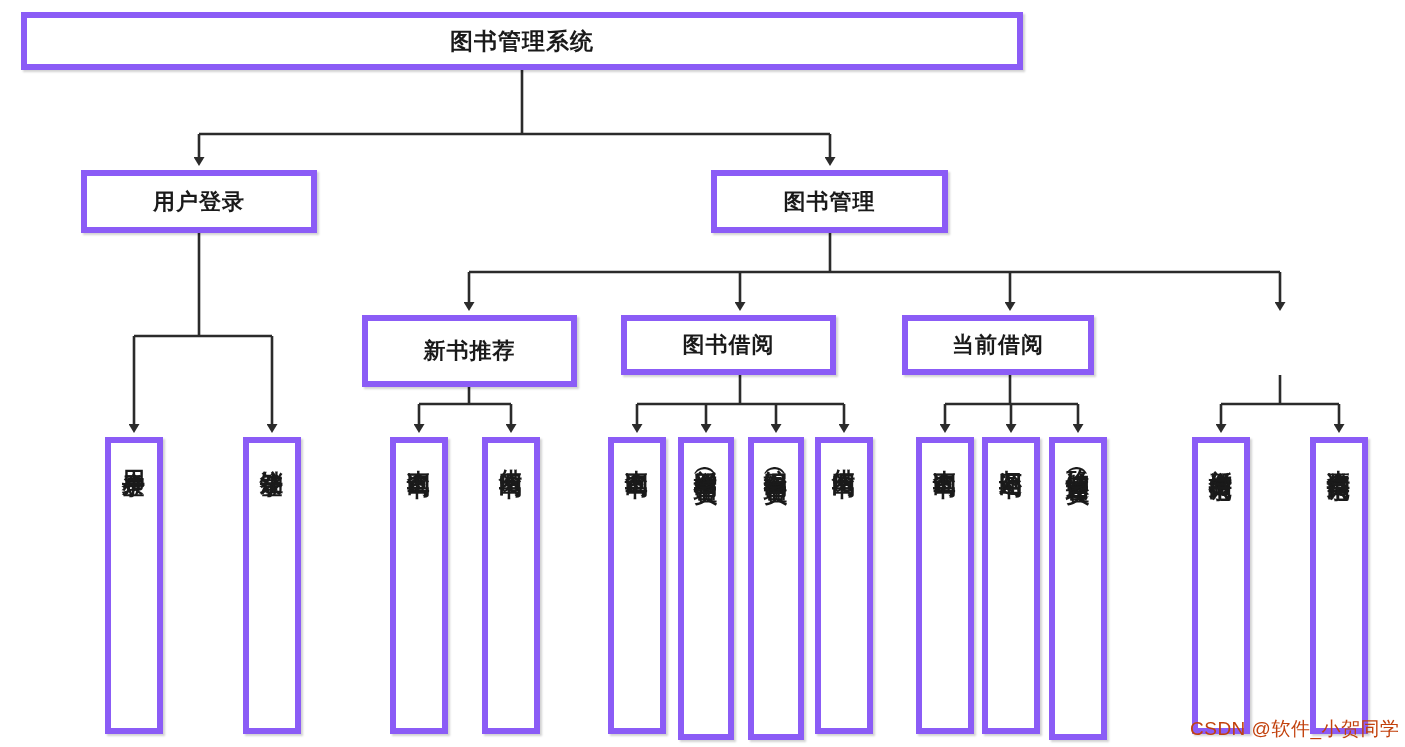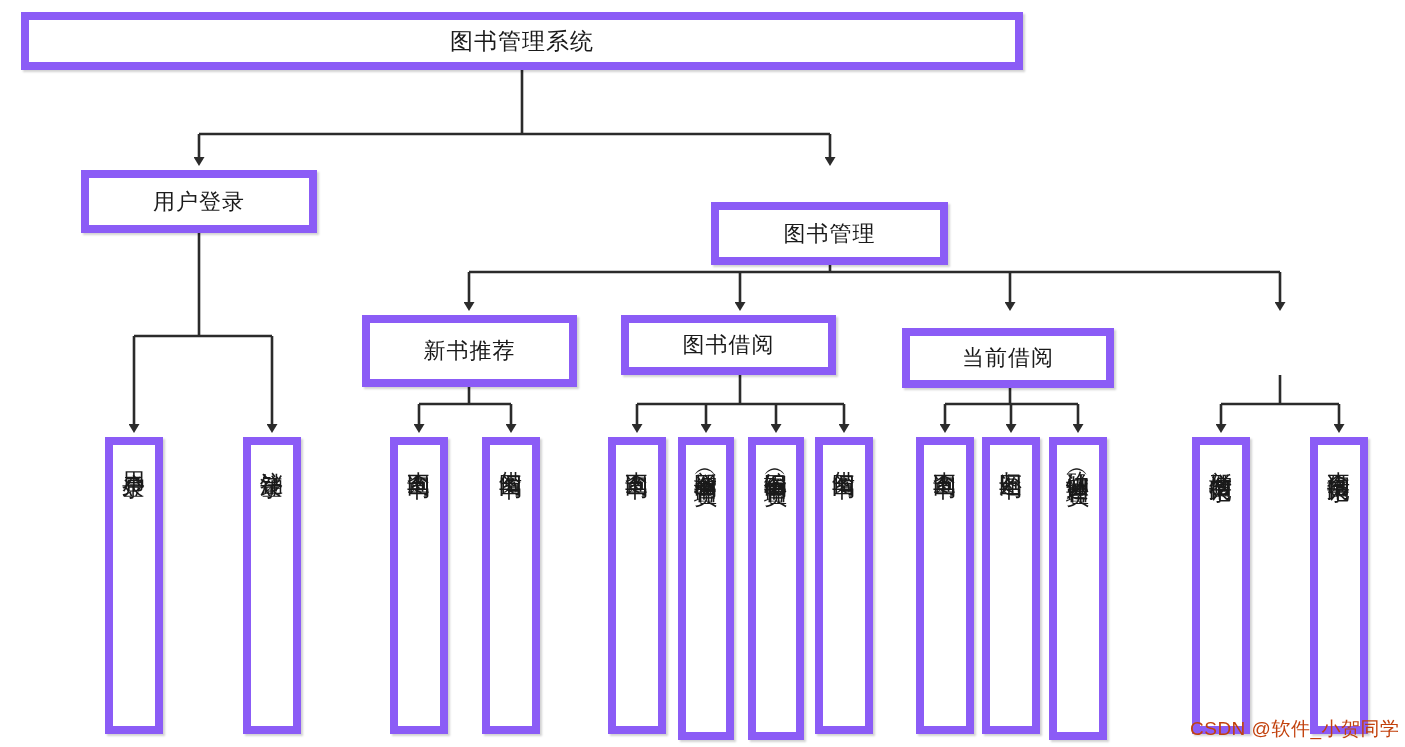--- a/index.html
+++ b/index.html
@@ -21,27 +21,28 @@
     position: absolute;
     left: 0;
     top: 0;
     width: 1405px;
     height: 747px;
     pointer-events: none;
   }
   .node {
     position: absolute;
     box-sizing: border-box;
-    border: 8px solid #8b5cf6;
+    border: 6px solid #8b5cf6;
     background: #ffffff;
     display: flex;
     align-items: center;
     justify-content: center;
     color: #1a1a1a;
     box-shadow: 2px 2px 2px rgba(0,0,0,0.18);
+    font-weight: bold;
   }
   .node .label {
     font-size: 22px;
     line-height: 1.15;
     letter-spacing: 1px;
     white-space: nowrap;
   }
   .node.root .label { font-size: 23px; }
   .node.lvl2 .label { font-size: 22px; }
   .node.lvl3 .label { font-size: 22px; }
@@ -125,31 +126,31 @@
     </g>
   </svg>
 
   <div class="node root" style="left:21px; top:12px; width:1002px; height:58px;">
     <span class="label">图书管理系统</span>
   </div>
 
   <div class="node lvl2" style="left:81px; top:170px; width:236px; height:63px;">
     <span class="label">用户登录</span>
   </div>
-  <div class="node lvl2" style="left:711px; top:170px; width:237px; height:63px;margin-top:32px;">
+  <div class="node lvl2" style="left:711px; top:170px; width:237px; height:63px;">
     <span class="label">图书管理</span>
   </div>
 
   <div class="node lvl3" style="left:362px; top:315px; width:215px; height:72px;">
     <span class="label">新书推荐</span>
   </div>
   <div class="node lvl3" style="left:621px; top:315px; width:215px; height:60px;">
     <span class="label">图书借阅</span>
   </div>
-  <div class="node lvl3" style="left:902px; top:328px; width:212px; height:60px;">
+  <div class="node lvl3" style="left:902px; top:315px; width:192px; height:60px;">
     <span class="label">当前借阅</span>
   </div>
 
   <div class="node vert" style="left:105px; top:437px; width:58px; height:297px;">
     <span class="label">用户登录</span>
   </div>
   <div class="node vert" style="left:243px; top:437px; width:58px; height:297px;">
     <span class="label">注销登录</span>
   </div>
 

